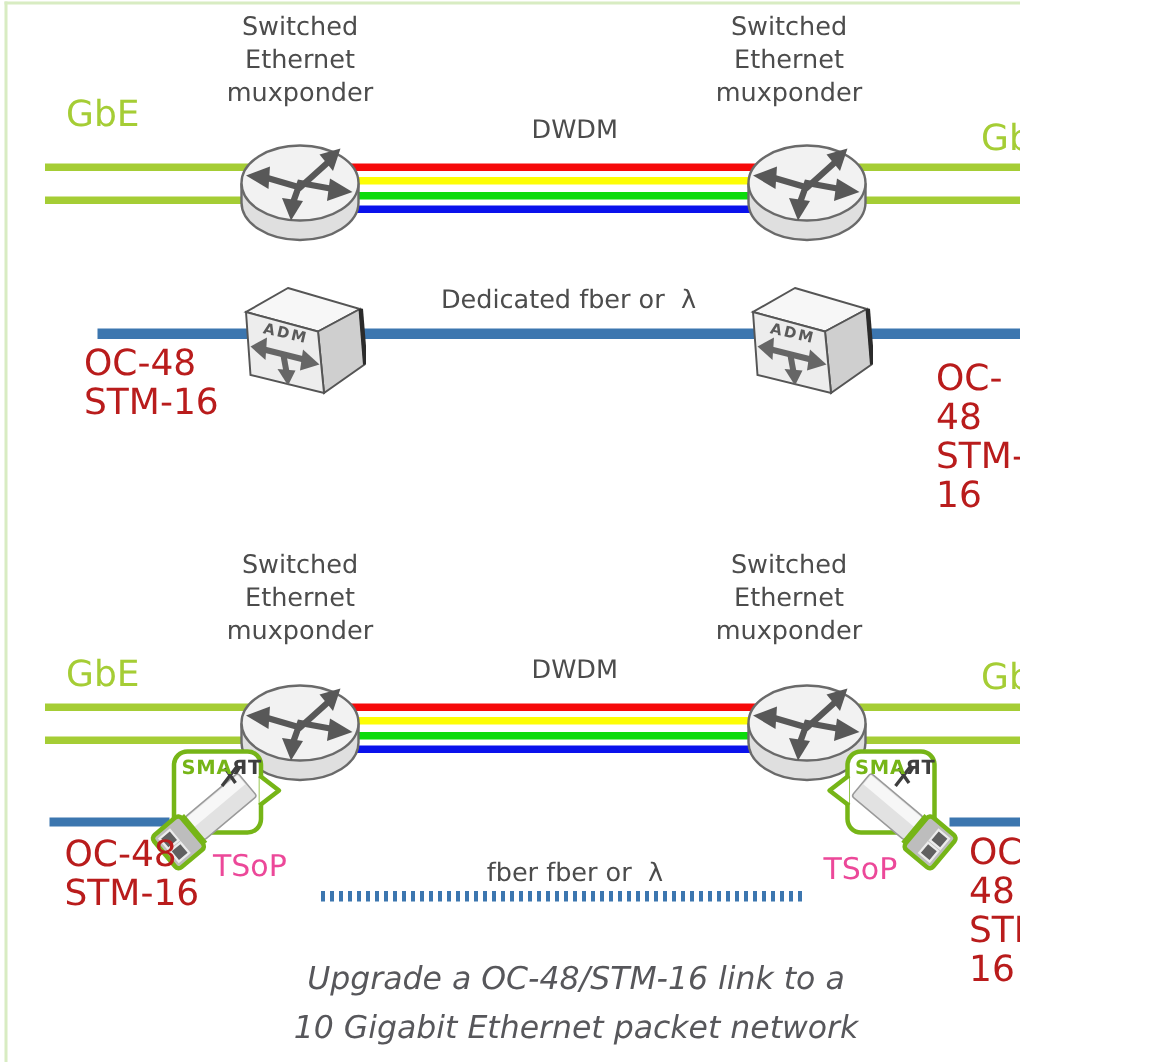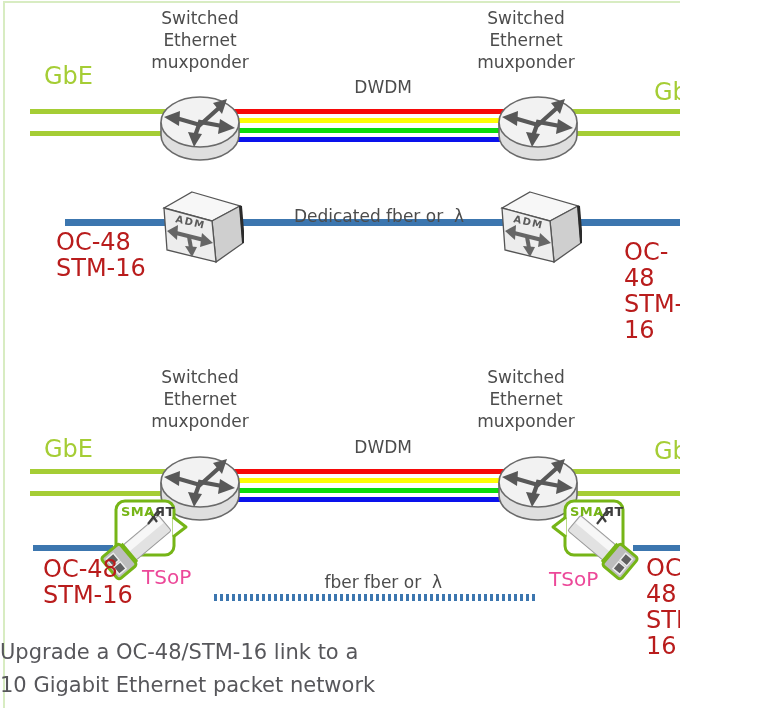--- a/index.html
+++ b/index.html
@@ -27,22 +27,22 @@
   .dwdm-yellow{background:#fdfd05;}
   .dwdm-green{background:#0bdb0b;}
   .dwdm-blue{background:#0a12ec;}
   .blueline{position:absolute;height:7px;background:#3c76af;}
   .blueline-thin{position:absolute;height:6px;background:#3c76af;}
   .dotline{
     position:absolute;height:7px;
     background:repeating-linear-gradient(90deg,#3c76af 0 3px,transparent 3px 6px);
   }
   .caption{
-    position:absolute;left:0;width:768px;text-align:left;
-    font-size:21px;color:#57575b;
+    position:absolute;left:0;width:768px;text-align:center;
+    font-style:italic;font-size:21px;color:#57575b;
   }
   .frame-top{position:absolute;left:3px;top:1px;width:765px;height:2px;background:#d8ecc2;}
   .frame-left{position:absolute;left:3px;top:1px;width:2px;height:707px;background:#d8ecc2;}
   .smarttext{font-family:"DejaVu Sans",sans-serif;font-size:13px;font-weight:bold;letter-spacing:.5px;}
   svg{display:block;}
 </style>
 </head>
 <body>
 
 <div id="screen">
@@ -92,21 +92,21 @@
   <div class="hline dwdm-blue" style="left:200px;top:137px;width:338px"></div>
 
   <svg class="abs" style="left:160px;top:94px" width="80" height="70" viewBox="0 0 80 70">
       <use href="#router-sym" xlink:href="#router-sym"></use>
     </svg>
   <svg class="abs" style="left:498px;top:94px" width="80" height="70" viewBox="0 0 80 70">
       <use href="#router-sym" xlink:href="#router-sym"></use>
     </svg>
 
   <div class="blueline" style="left:65px;top:219px;width:642px"></div>
-  <div class="linklabel" style="left:258px;top:206px;width:206px">Dedicated fber or  λ</div>
+  <div class="linklabel" style="left:258px;top:190px;width:206px">Dedicated fber or  λ</div>
 
   <svg class="abs" style="left:162px;top:191px" width="82" height="74" viewBox="0 0 82 74">
     <polygon points="30,1 78,15 50,30 2,17" fill="#f7f7f7" stroke="#555" stroke-width="1.3"></polygon>
     <polygon points="50,30 78,15 81,52 54,71" fill="#cfcfcf" stroke="#555" stroke-width="1.3"></polygon>
     <line x1="78.5" y1="15" x2="81.5" y2="52" stroke="#2b2b2b" stroke-width="3"></line>
     <polygon points="2,17 50,30 54,71 5,59" fill="#ededed" stroke="#555" stroke-width="1.3"></polygon>
     <text x="13" y="31" transform="rotate(13 13 31)" font-size="10" font-weight="bold" fill="#5a5a5a" letter-spacing="1.5">ADM</text>
     <g stroke="#666" stroke-width="4" fill="none">
       <path d="M14 42 L42 49"></path>
         <path d="M27 46 L29 57"></path>

